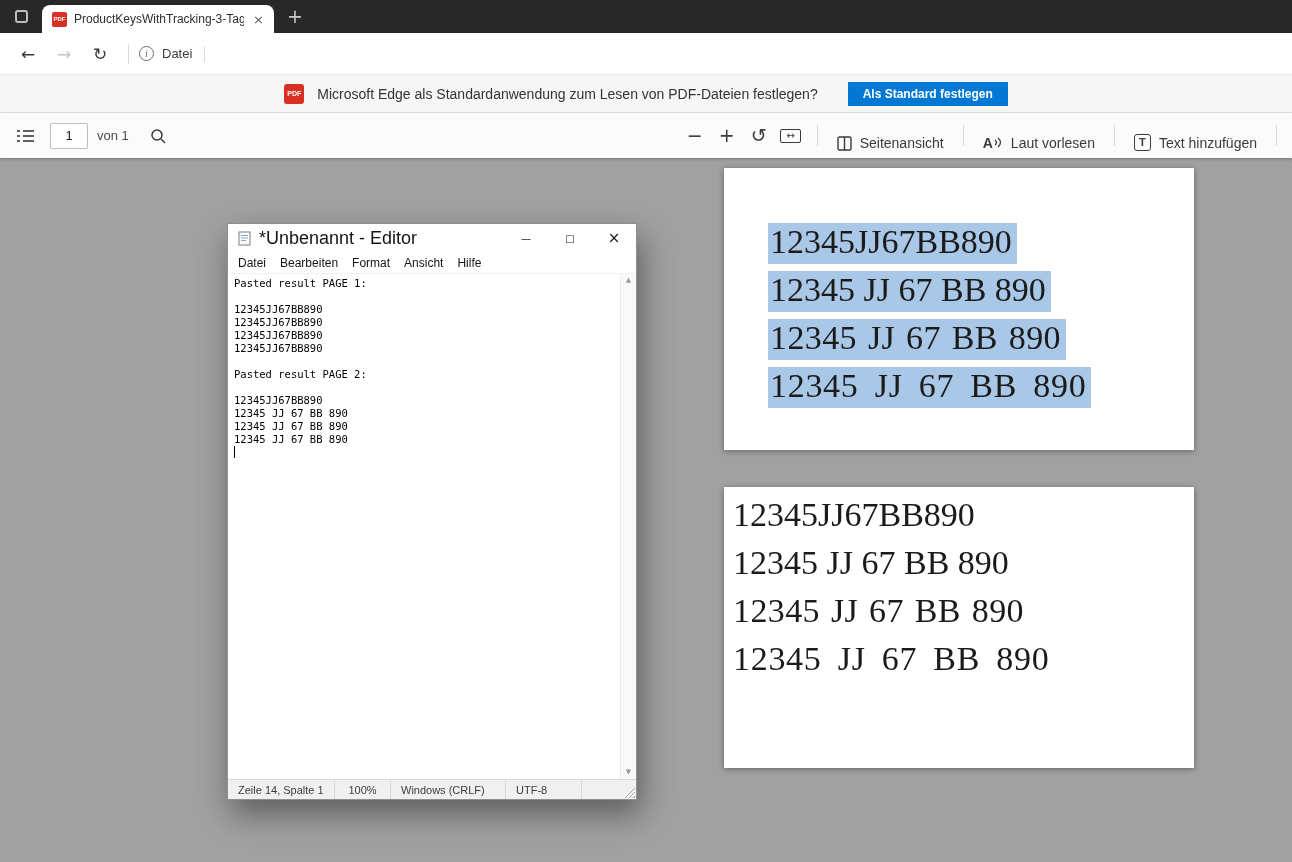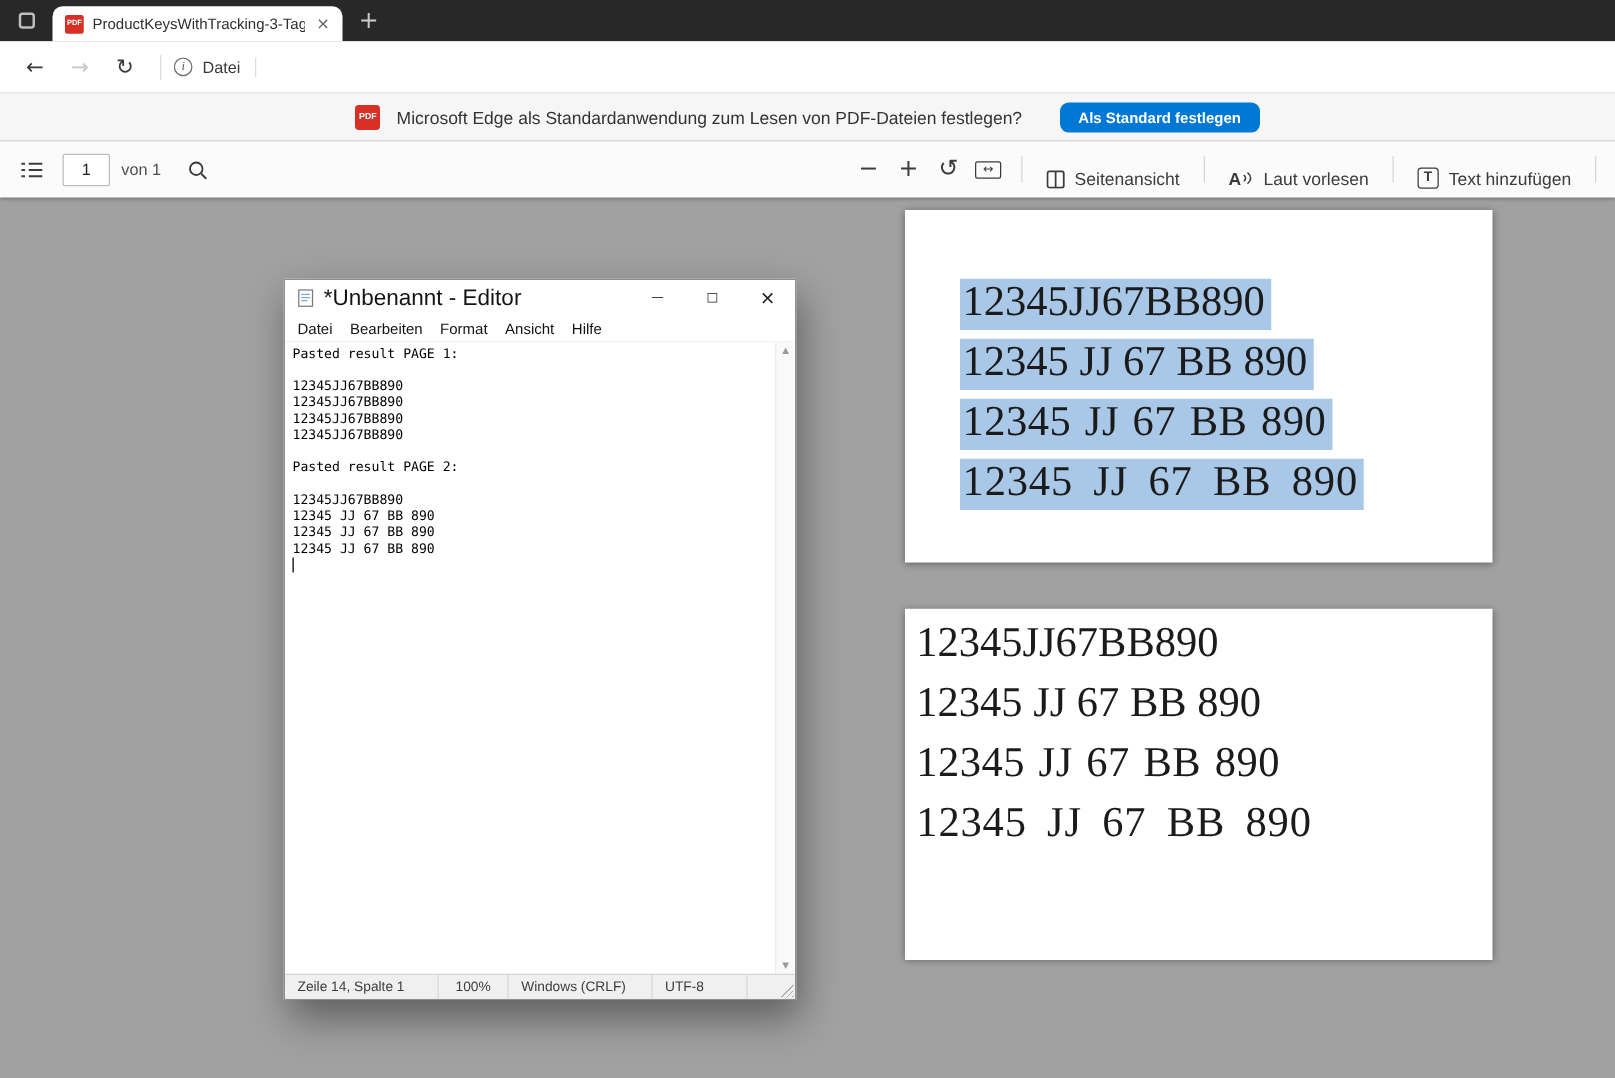--- a/index.html
+++ b/index.html
@@ -34,21 +34,21 @@
   .scheme { font-size:13px; color:#3a3a3a; margin:0 12px 0 8px; }
   .url { font-size:14px; color:#2e2e2e; white-space:nowrap; overflow:hidden; }
 
   
   .notify-bar { height:39px; background:#f6f6f6; border-top:1px solid #ebebeb; border-bottom:1px solid #e3e3e3;
                 display:flex; align-items:center; padding:0 19px;justify-content:center; }
   .pdf-badge { width:20px; height:20px; background:var(--pdf_red,#d93025); color:#fff; font-size:7px; font-weight:bold;
                border-radius:3px; display:flex; align-items:center; justify-content:center; flex:none; }
   .notify-msg { font-size:14px; color:#333; margin-left:13px; }
   .notify-btn { margin-left:30px; height:24px; padding:0 15px; background:var(--accent_blue,#0078d4); border:none;
-                border-radius:7px; color:#fff; font-size:12px; font-weight:bold; font-family:inherit; }
+                border-radius:0; color:#fff; font-size:12px; font-weight:bold; font-family:inherit; }
 
   
   .pdf-toolbar { height:45px; background:#fbfbfb; display:flex; align-items:center; padding:0 8px 0 12px;
                  color:#3b3b3b; box-shadow:0 1px 3px rgba(0,0,0,0.28); position:relative; z-index:3; }
   .tb-btn { display:flex; align-items:center; justify-content:center; min-width:26px; height:30px; }
   .glyph { font-size:19px; color:#3b3b3b; line-height:1; }
   .page-input { width:38px; height:26px; border:1px solid #bdbdbd; border-radius:2px; text-align:center;
                 font-size:13px; color:#222; margin-left:12px; background:#fff; font-family:inherit; }
   .page-count { font-size:13px; color:#4d4d4d; margin:0 16px 0 9px; }
   .tb-right { margin-left:auto; display:flex; align-items:center; gap:6px; }
@@ -86,21 +86,21 @@
   .np-body { flex:1; position:relative; display:flex; overflow:hidden; border-top:1px solid #f1f1f1; }
   .np-text { flex:1; font-family:"DejaVu Sans Mono","Liberation Mono",monospace; font-size:10.5px; line-height:13px;
              padding:3px 0 0 6px; color:#000; overflow:hidden; white-space:pre; }
   .np-caret { position:absolute; left:6px; top:172px; width:1px; height:12px; background:#000; }
   .np-scroll { width:16px; flex:none; background:#f9f9f9; border-left:1px solid #ececec; display:flex;
                flex-direction:column; justify-content:space-between; align-items:center; padding:3px 0; }
   .np-scroll .arr { font-size:7px; color:#9a9a9a; line-height:1; }
   .np-status { height:20px; flex:none; background:#f0f0f0; border-top:1px solid #d7d7d7; display:flex;
                align-items:stretch; font-size:11px; color:#3c3c3c; position:relative; }
   .cell { display:flex; align-items:center; padding:0 10px; border-right:1px solid #d7d7d7; white-space:nowrap; overflow:hidden; }
-  .c1 { width:123px; }
+  .c1 { width:107px; }
   .c2 { width:56px; justify-content:center;text-align:right; }
   .c3 { width:115px; }
   .c4 { width:76px; }
   .grip { position:absolute; right:1px; bottom:1px; width:11px; height:11px;
           background:repeating-linear-gradient(135deg, transparent 0 2px, #ababab 2px 3px);
           clip-path:polygon(100% 0, 100% 100%, 0 100%); }
 </style>
 </head>
 <body>
 

